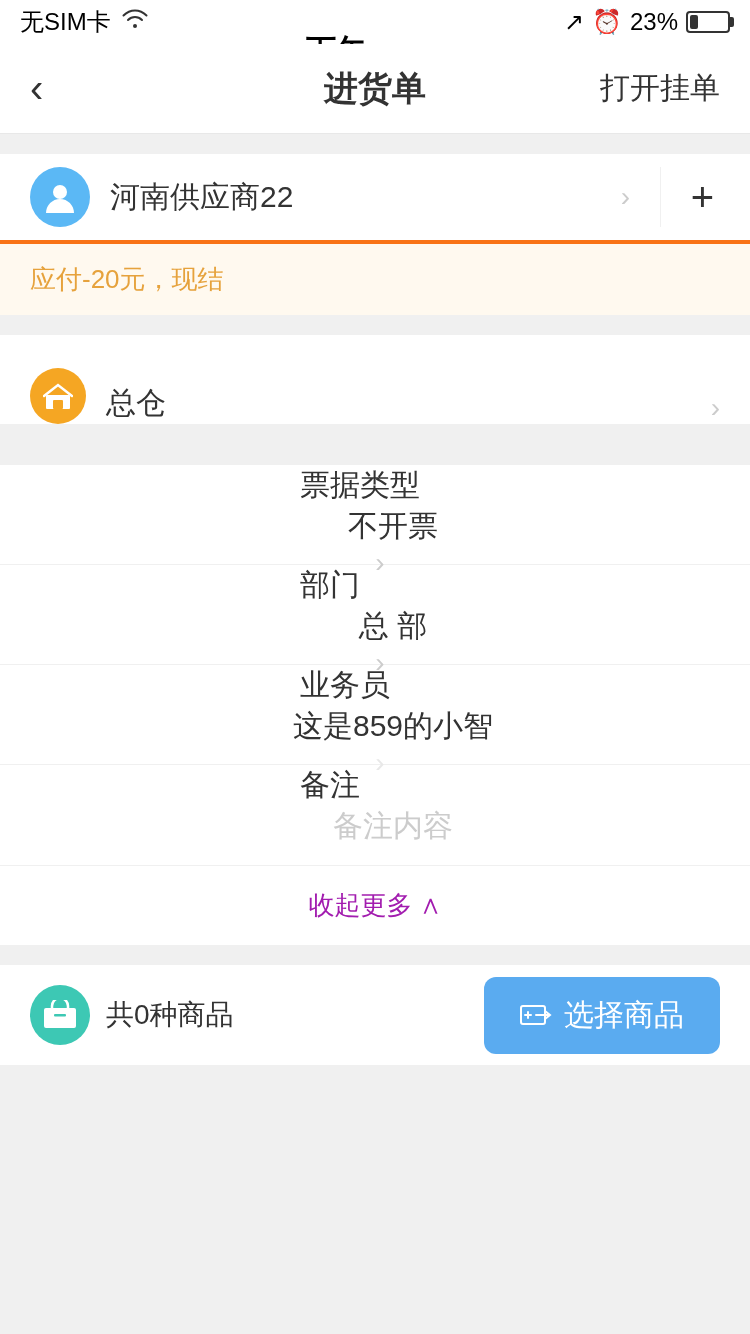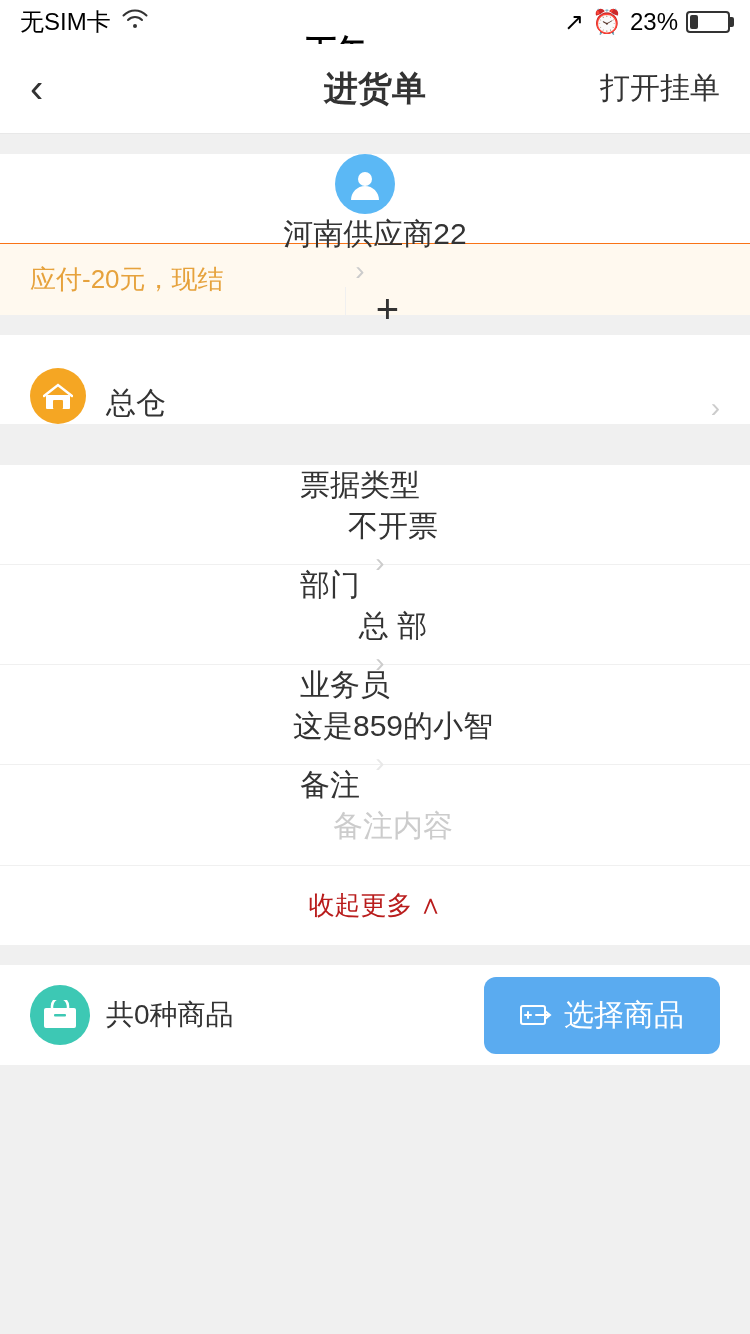--- a/index.html
+++ b/index.html
@@ -116,22 +116,21 @@
       margin-bottom: 0;
     }
 
     
     .supplier-row {
       display: flex;
       align-items: center;
       padding: 0 30px;
       height: 90px;
       background: #fff;
-      border-bottom: 1px solid #f97316;
-      flex-direction: column;
+      border-bottom: 4px solid #f97316;
     }
     .supplier-avatar {
       width: 60px;
       height: 60px;
       border-radius: 50%;
       background: #5bb8f5;
       display: flex;
       align-items: center;
       justify-content: center;
       flex-shrink: 0;
@@ -248,21 +247,21 @@
       background: #fff;
       display: flex;
       align-items: center;
       justify-content: center;
       height: 80px;
       border-top: 1px solid #f0f0f0;
       cursor: pointer;
     }
     .collapse-text {
       font-size: 26px;
-      color: #b91c1c;
+      color: #a21caf;
     }
 
     
     .bottom-bar {
       margin-top: 20px;
       background: #fff;
       display: flex;
       align-items: center;
       justify-content: space-between;
       padding: 0 30px;

